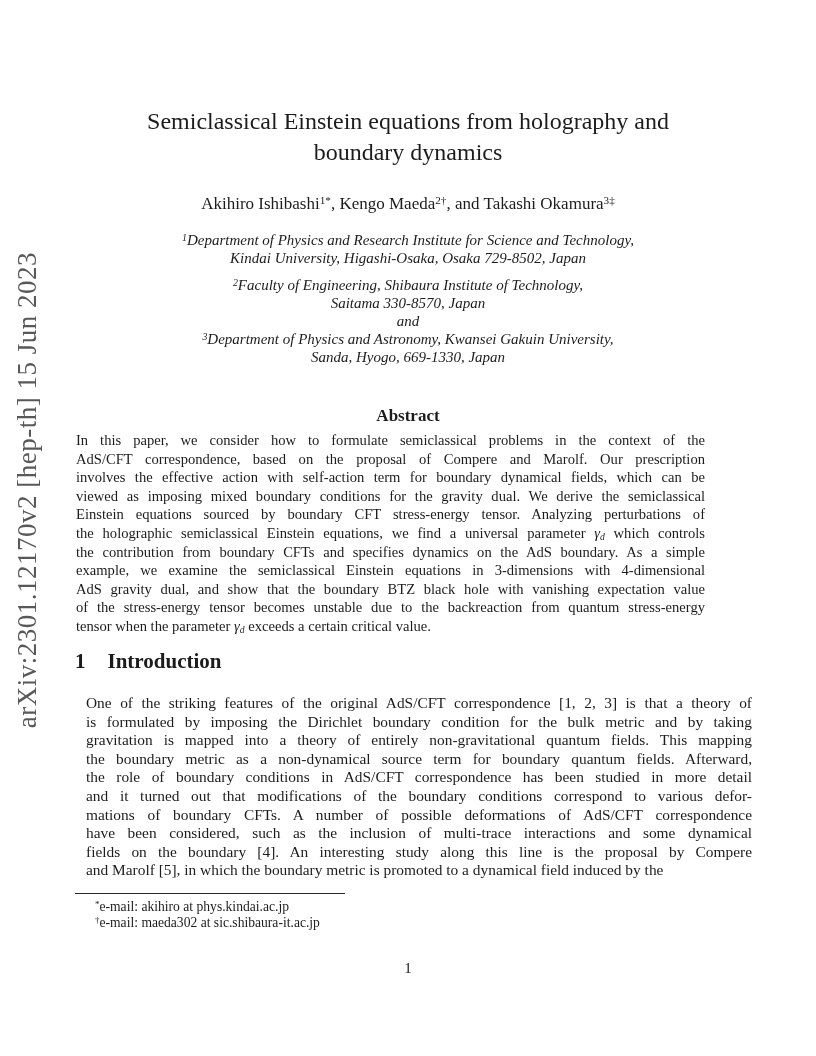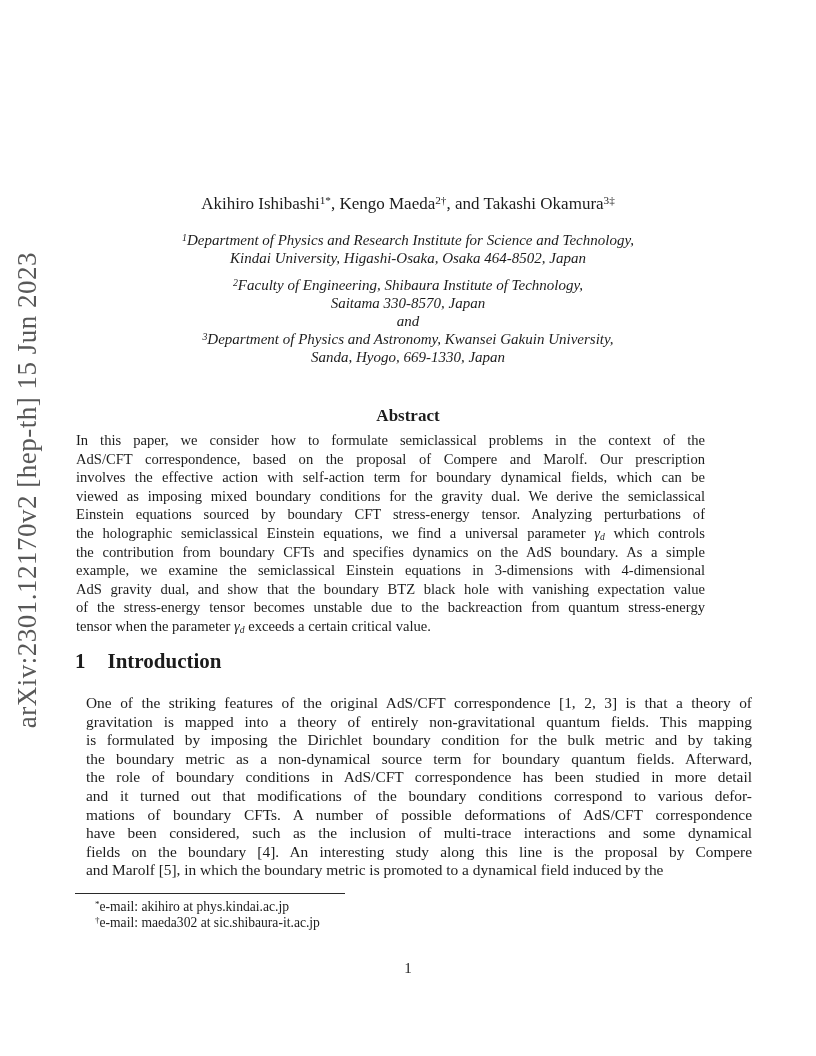--- a/index.html
+++ b/index.html
@@ -80,26 +80,30 @@
   sub{font-size:66%;vertical-align:-0.25em;line-height:0;}
   .it{font-style:italic;}
 </style>
 </head>
 <body>
 
 <div class="page">
 
   <div class="arxiv-side">arXiv:2301.12170v2 [hep-th] 15 Jun 2023</div>
 
+  <div class="title">
+    <span>Semiclassical Einstein equations from holography and</span><br>
+    <span>boundary dynamics</span>
+  </div>
 
   <div class="authors"><span>Akihiro Ishibashi</span><sup>1*</sup><span>, Kengo Maeda</span><sup>2†</sup><span>, and Takashi Okamura</span><sup>3‡</sup></div>
 
   <div class="affils">
       <div class="line"><span class="line-inner"><sup>1</sup><span>Department of Physics and Research Institute for Science and Technology,</span></span></div>
-      <div class="line"><span class="line-inner"><span>Kindai University, Higashi-Osaka, Osaka 464-8502, Japan</span></span></div>
+      <div class="line"><span class="line-inner"><span>Kindai University, Higashi-Osaka, Osaka 729-8502, Japan</span></span></div>
       <div class="line gap"><span class="line-inner"><sup>2</sup><span>Faculty of Engineering, Shibaura Institute of Technology,</span></span></div>
       <div class="line"><span class="line-inner"><span>Saitama 330-8570, Japan</span></span></div>
       <div class="line"><span class="line-inner"><span>and</span></span></div>
       <div class="line"><span class="line-inner"><sup>3</sup><span>Department of Physics and Astronomy, Kwansei Gakuin University,</span></span></div>
       <div class="line last"><span class="line-inner"><span>Sanda, Hyogo, 669-1330, Japan</span></span></div>
     </div>
 
   <div class="abs-head">Abstract</div>
 
   <div class="abs-body just">
@@ -115,22 +119,22 @@
       <div class="line"><span class="line-inner" style="word-spacing: 5.18099px; text-align: center;"><span>of the stress-energy tensor becomes unstable due to the backreaction from quantum stress-energy</span></span></div>
       <div class="line last"><span class="line-inner"><span>tensor when the parameter </span><span class="it">γ</span><sub class="it">d</sub><span> exceeds a certain critical value.</span></span></div>
     </div>
 
   <div class="sec-head">
     <span class="sec-num">1</span><span>Introduction</span>
   </div>
 
   <div class="intro-body just">
       <div class="line"><span class="line-inner" style="word-spacing: 4.67279px;"><span>One of the striking features of the original AdS/CFT correspondence [1, 2, 3] is that a theory of</span></span></div>
+      <div class="line"><span class="line-inner" style="word-spacing: 6.59933px;"><span>is formulated by imposing the Dirichlet boundary condition for the bulk metric and by taking</span></span></div>
       <div class="line"><span class="line-inner" style="word-spacing: 7.11719px;"><span>gravitation is mapped into a theory of entirely non-gravitational quantum fields. This mapping</span></span></div>
-      <div class="line"><span class="line-inner" style="word-spacing: 6.59933px;"><span>is formulated by imposing the Dirichlet boundary condition for the bulk metric and by taking</span></span></div>
       <div class="line"><span class="line-inner" style="word-spacing: 7.41927px;"><span>the boundary metric as a non-dynamical source term for boundary quantum fields. Afterward,</span></span></div>
       <div class="line"><span class="line-inner" style="word-spacing: 7.62139px;"><span>the role of boundary conditions in AdS/CFT correspondence has been studied in more detail</span></span></div>
       <div class="line"><span class="line-inner" style="word-spacing: 7.82091px;"><span>and it turned out that modifications of the boundary conditions correspond to various defor-</span></span></div>
       <div class="line"><span class="line-inner" style="word-spacing: 8.90625px;"><span>mations of boundary CFTs. A number of possible deformations of AdS/CFT correspondence</span></span></div>
       <div class="line"><span class="line-inner" style="word-spacing: 8.66667px;"><span>have been considered, such as the inclusion of multi-trace interactions and some dynamical</span></span></div>
       <div class="line"><span class="line-inner" style="word-spacing: 7.35417px;"><span>fields on the boundary [4]. An interesting study along this line is the proposal by Compere</span></span></div>
       <div class="line last"><span class="line-inner"><span>and Marolf [5], in which the boundary metric is promoted to a dynamical field induced by the</span></span></div>
     </div>
 
   <div class="fn-rule"></div>

